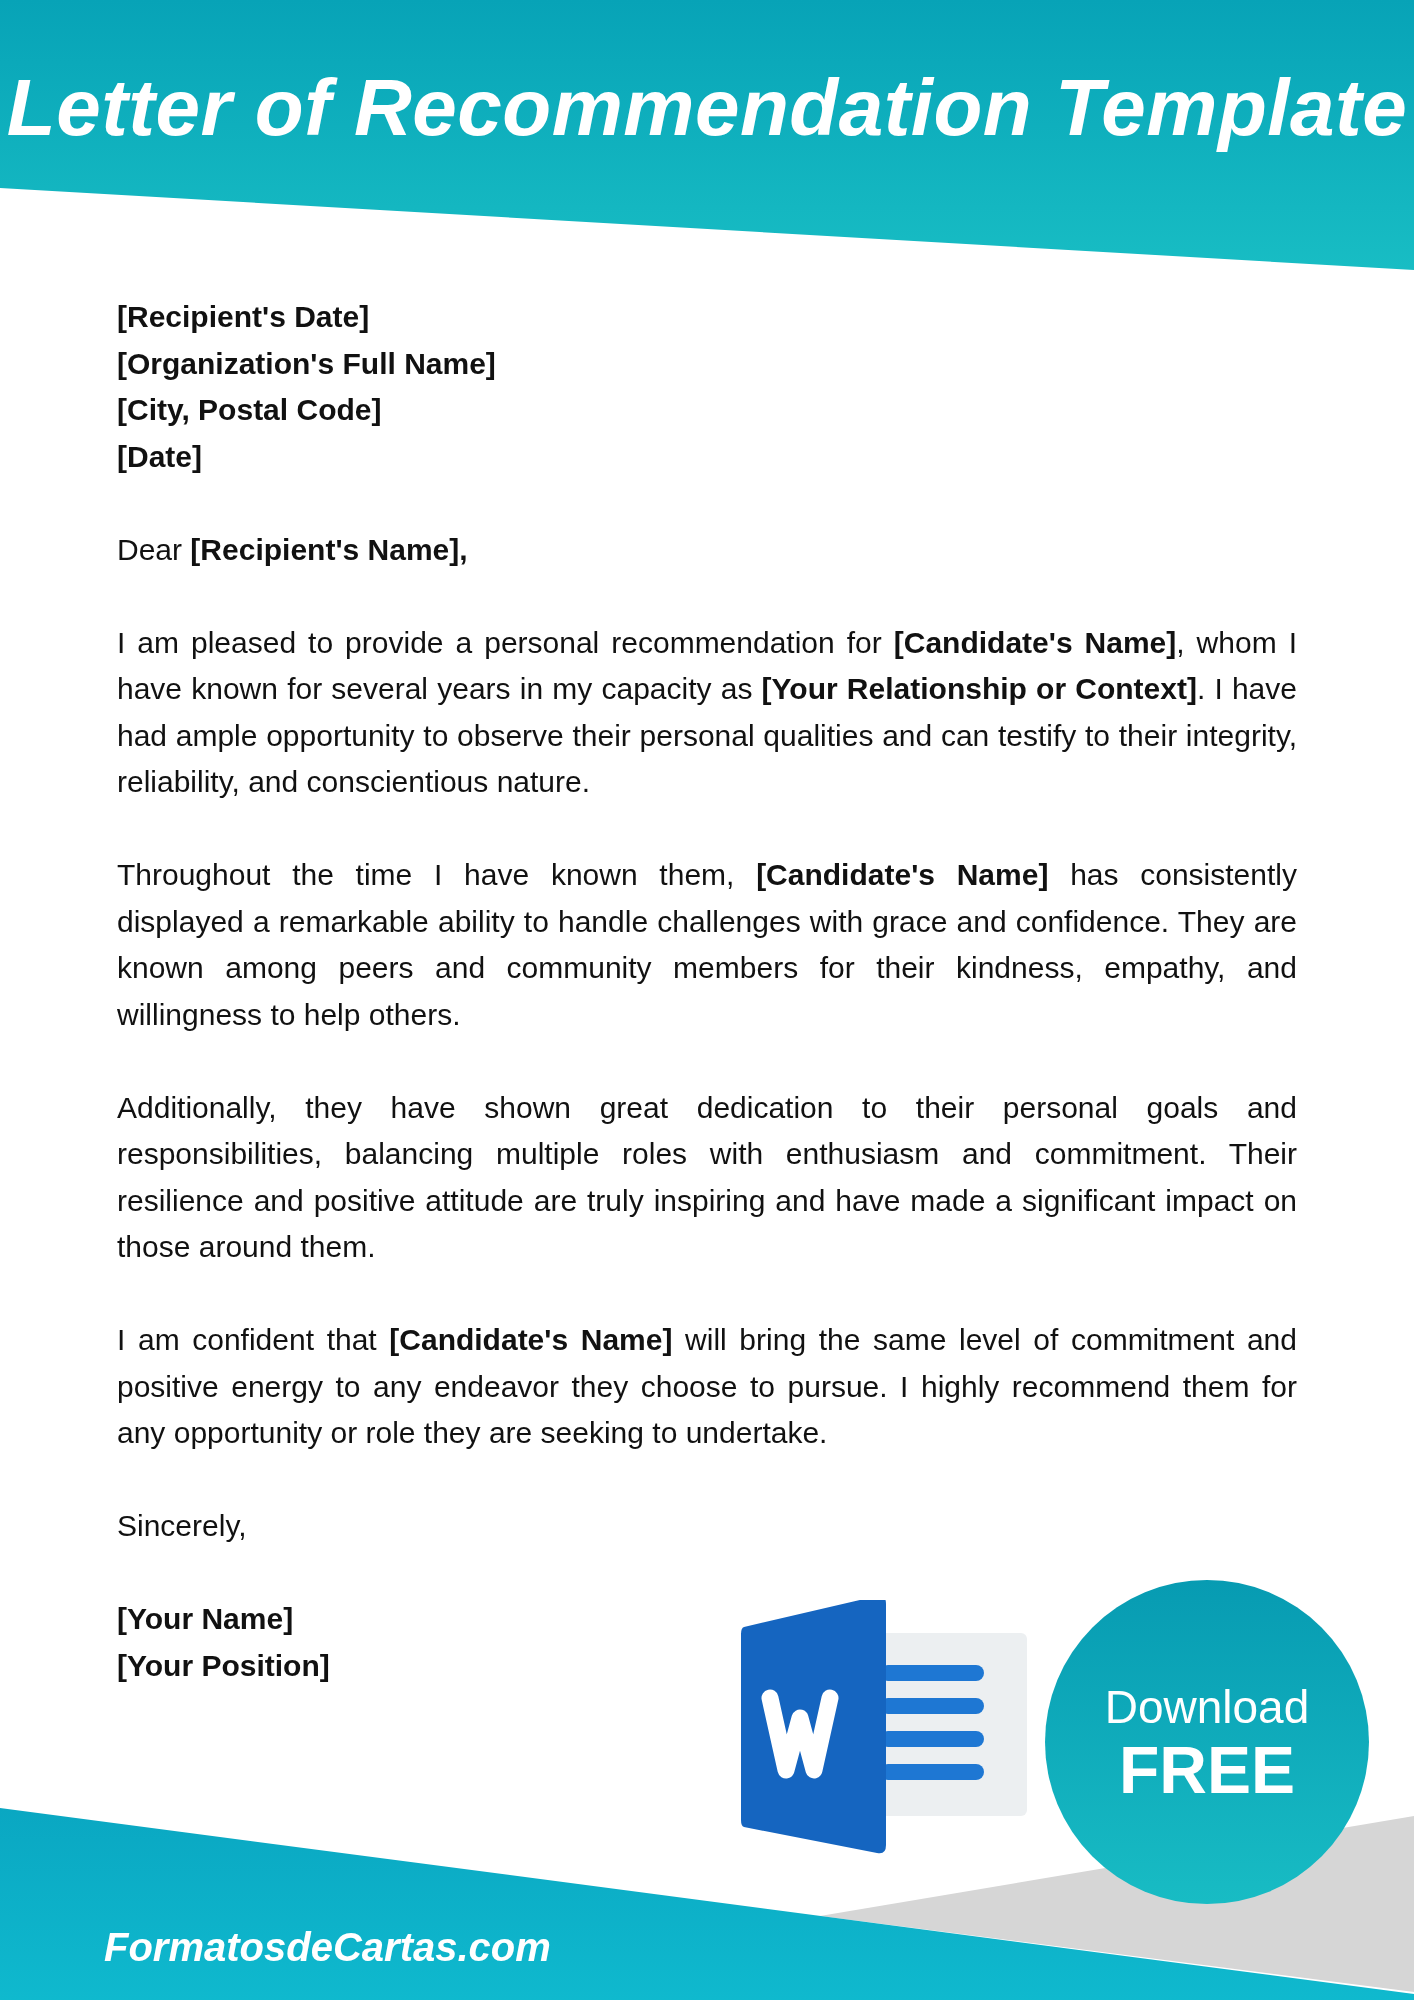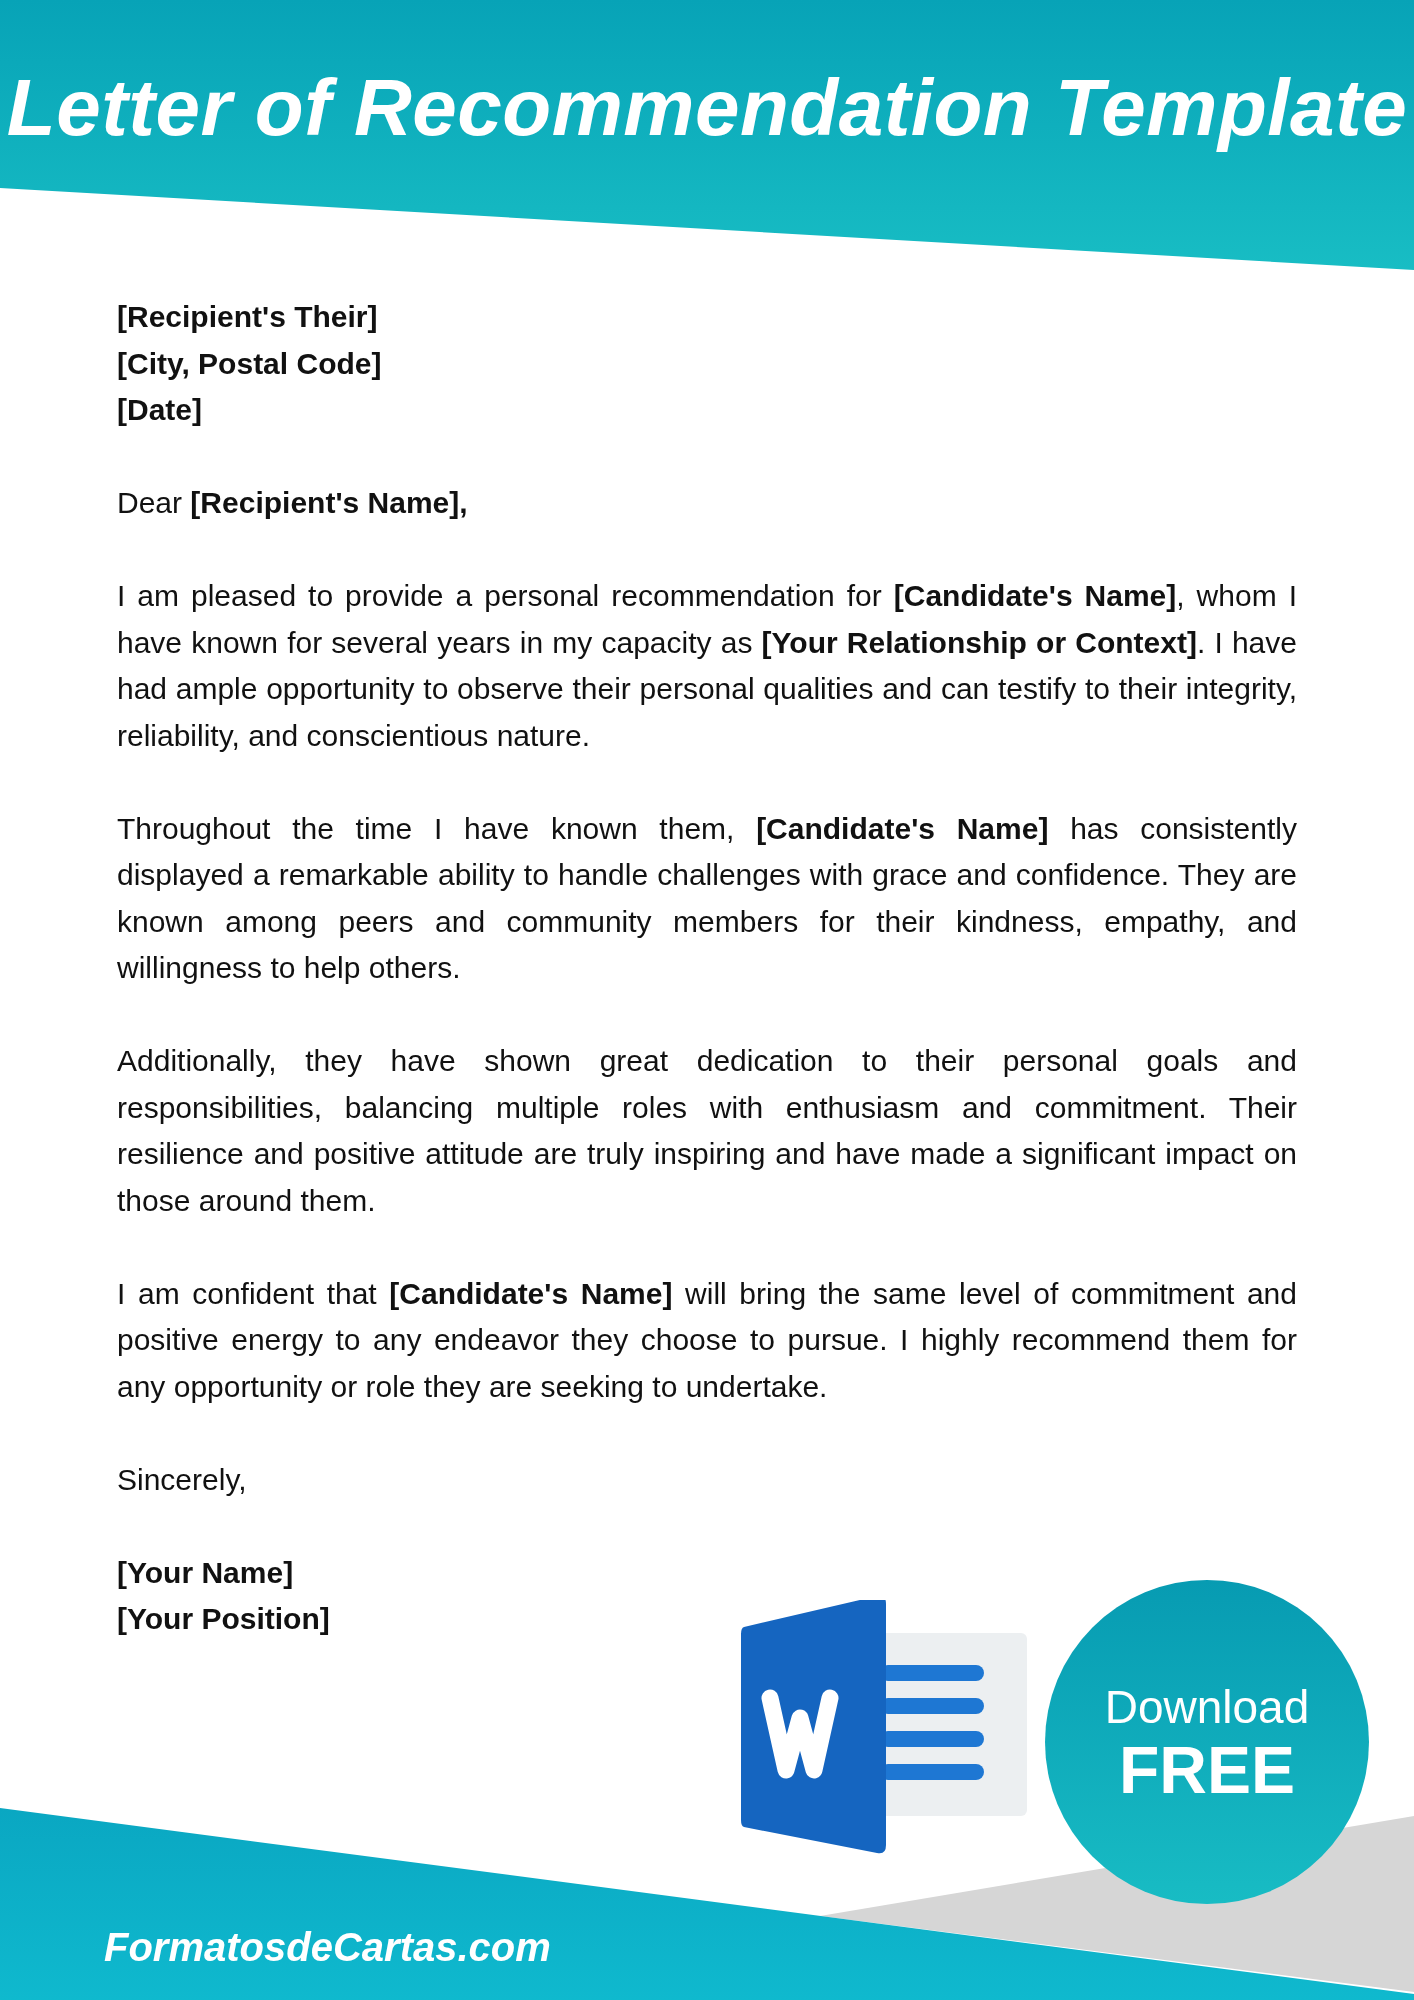--- a/index.html
+++ b/index.html
@@ -32,21 +32,22 @@
         <stop offset="1" stop-color="#18bdc4"></stop>
       </linearGradient>
     </defs>
     <polygon points="0,0 1414,0 1414,270 0,188" fill="url(#hg)"></polygon>
   </svg>
   <div class="title">Letter of Recommendation Template</div>
 </div>
 
 <div class="letter">
   <div class="addr">
-    <p>[Recipient's Their]</p>
+    <p>[Recipient's Date]</p>
+    <p>[Organization's Full Name]</p>
     <p>[City, Postal Code]</p>
     <p>[Date]</p>
   </div>
   <div class="gap"></div>
   <p><span>Dear </span><b>[Recipient's Name],</b></p>
   <div class="gap"></div>
   <p class="just"><span>I am pleased to provide a personal recommendation for </span><b>[Candidate's Name]</b><span>, whom I have known for several years in my capacity as </span><b>[Your Relationship or Context]</b><span>. I have had ample opportunity to observe their personal qualities and can testify to their integrity, reliability, and conscientious nature.</span></p>
   <div class="gap"></div>
   <p class="just"><span>Throughout the time I have known them, </span><b>[Candidate's Name]</b><span> has consistently displayed a remarkable ability to handle challenges with grace and confidence. They are known among peers and community members for their kindness, empathy, and willingness to help others.</span></p>
   <div class="gap"></div>

